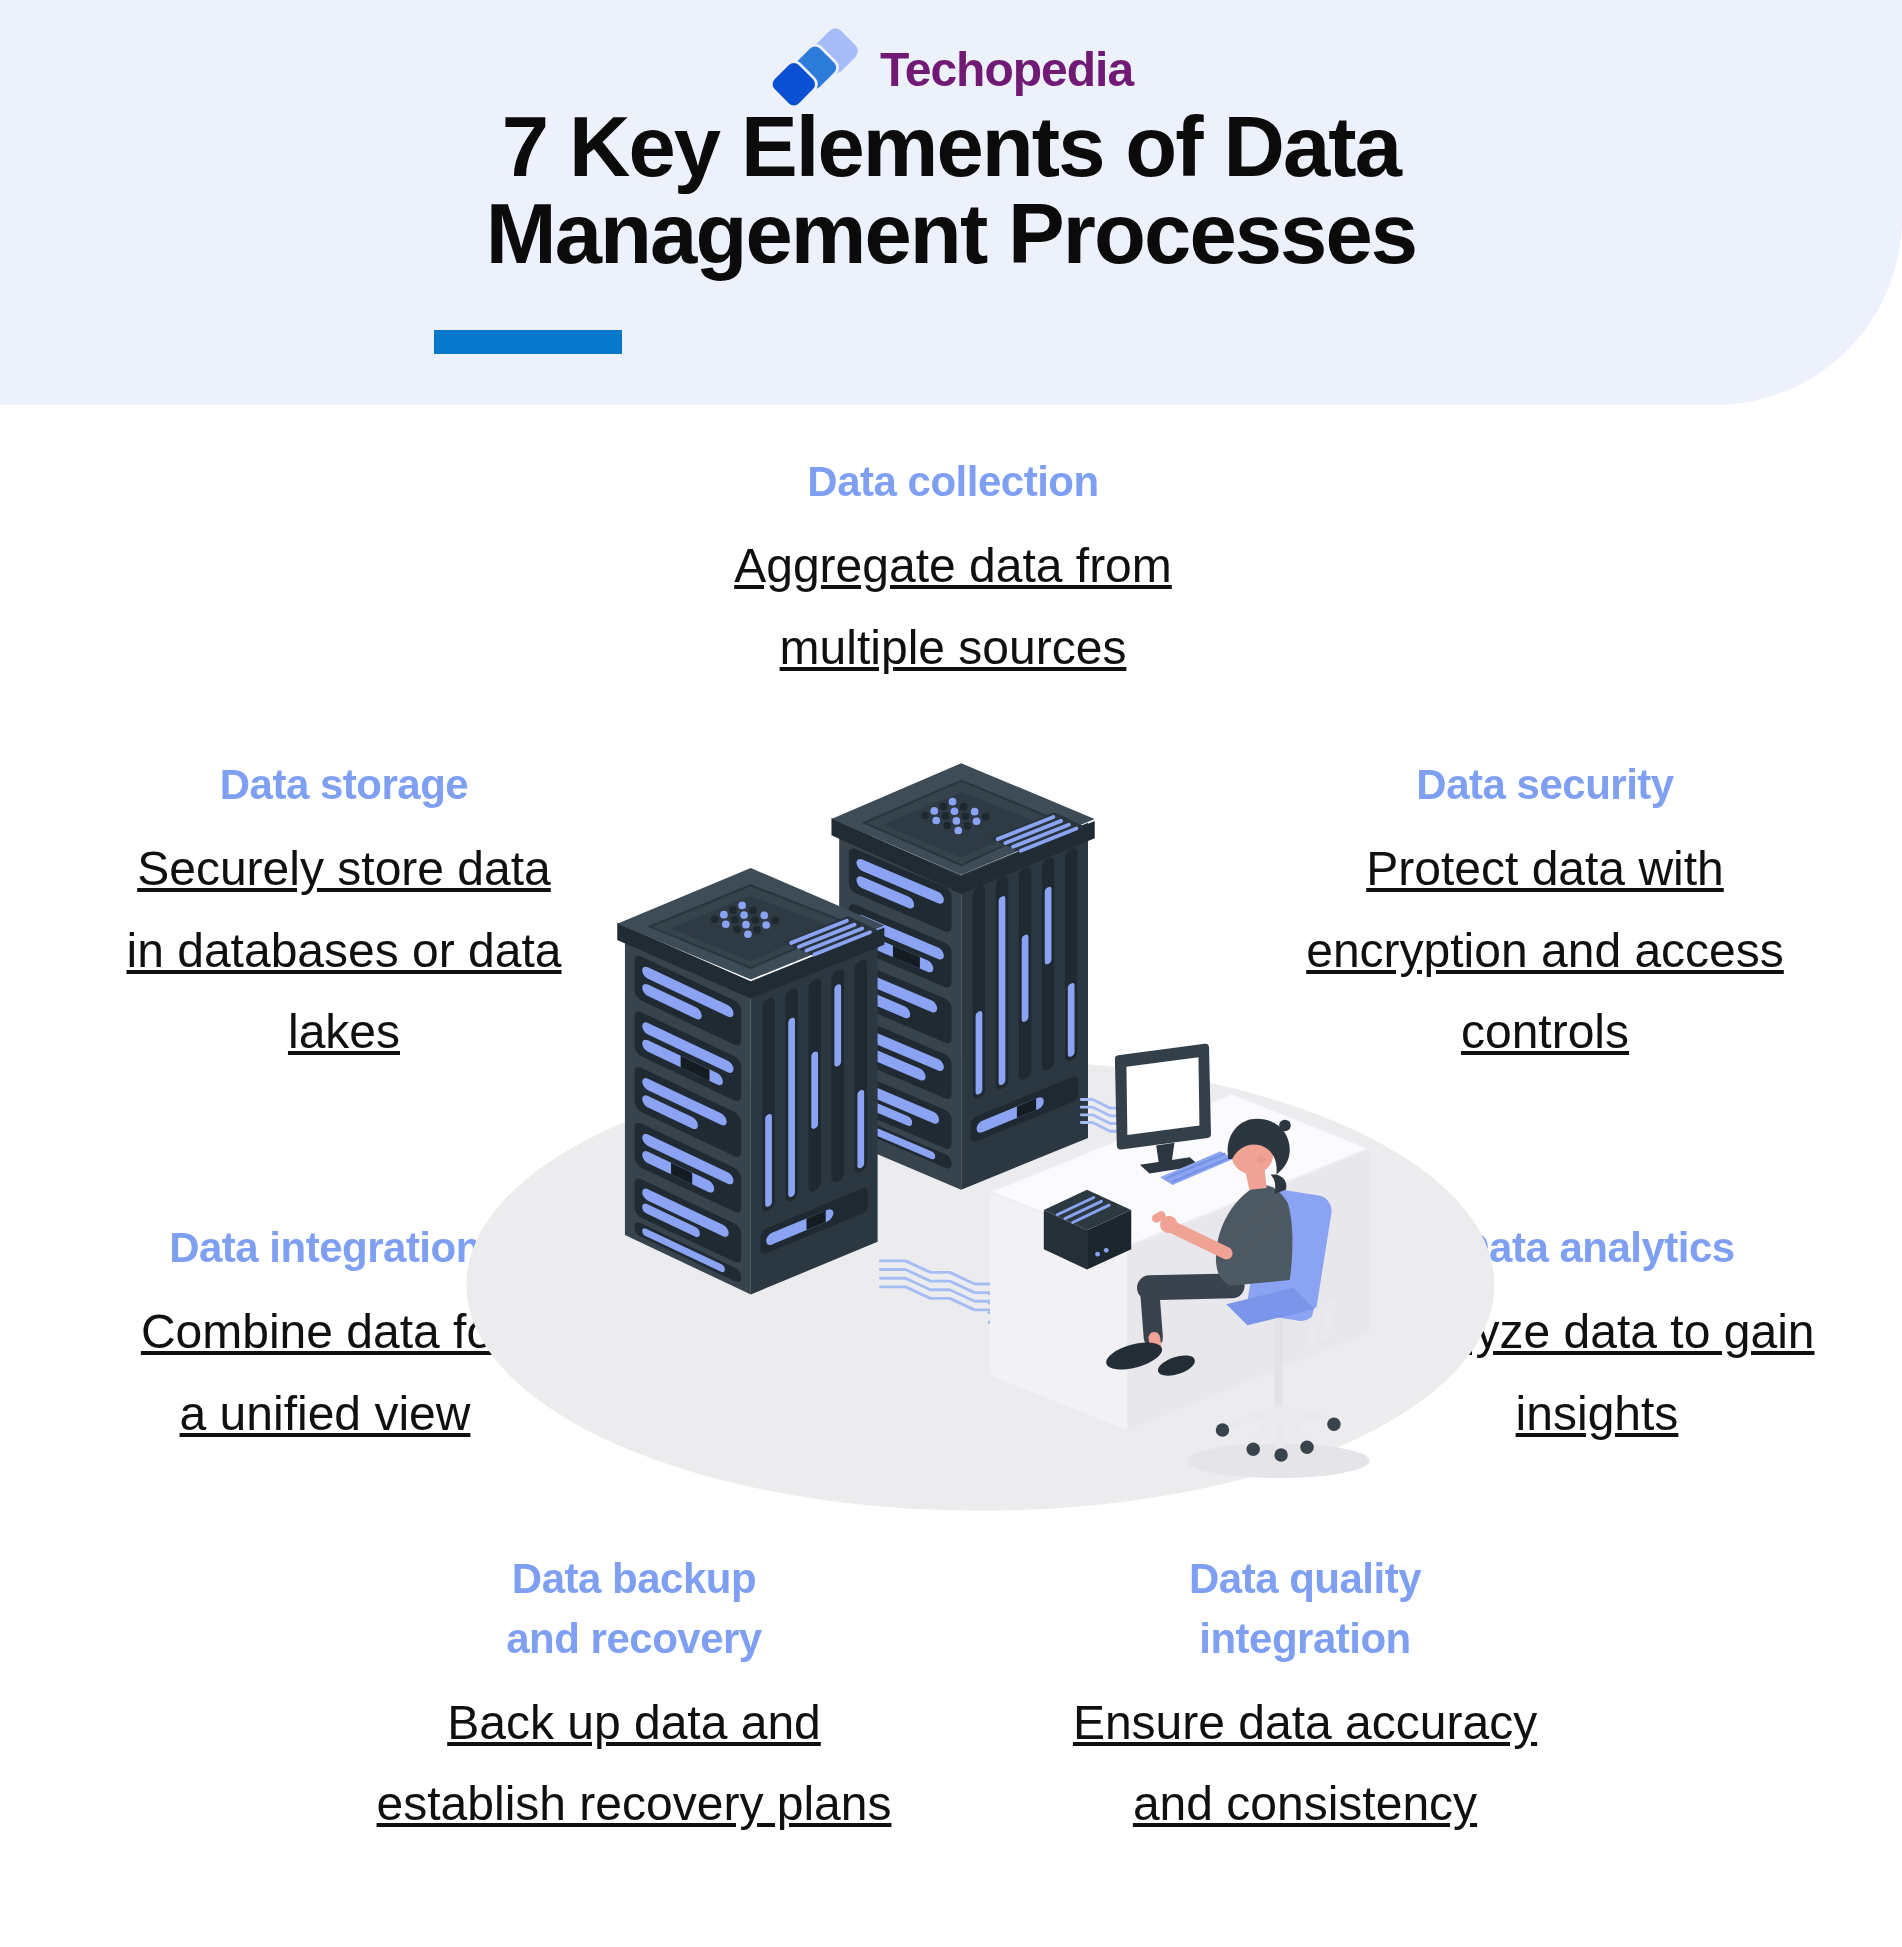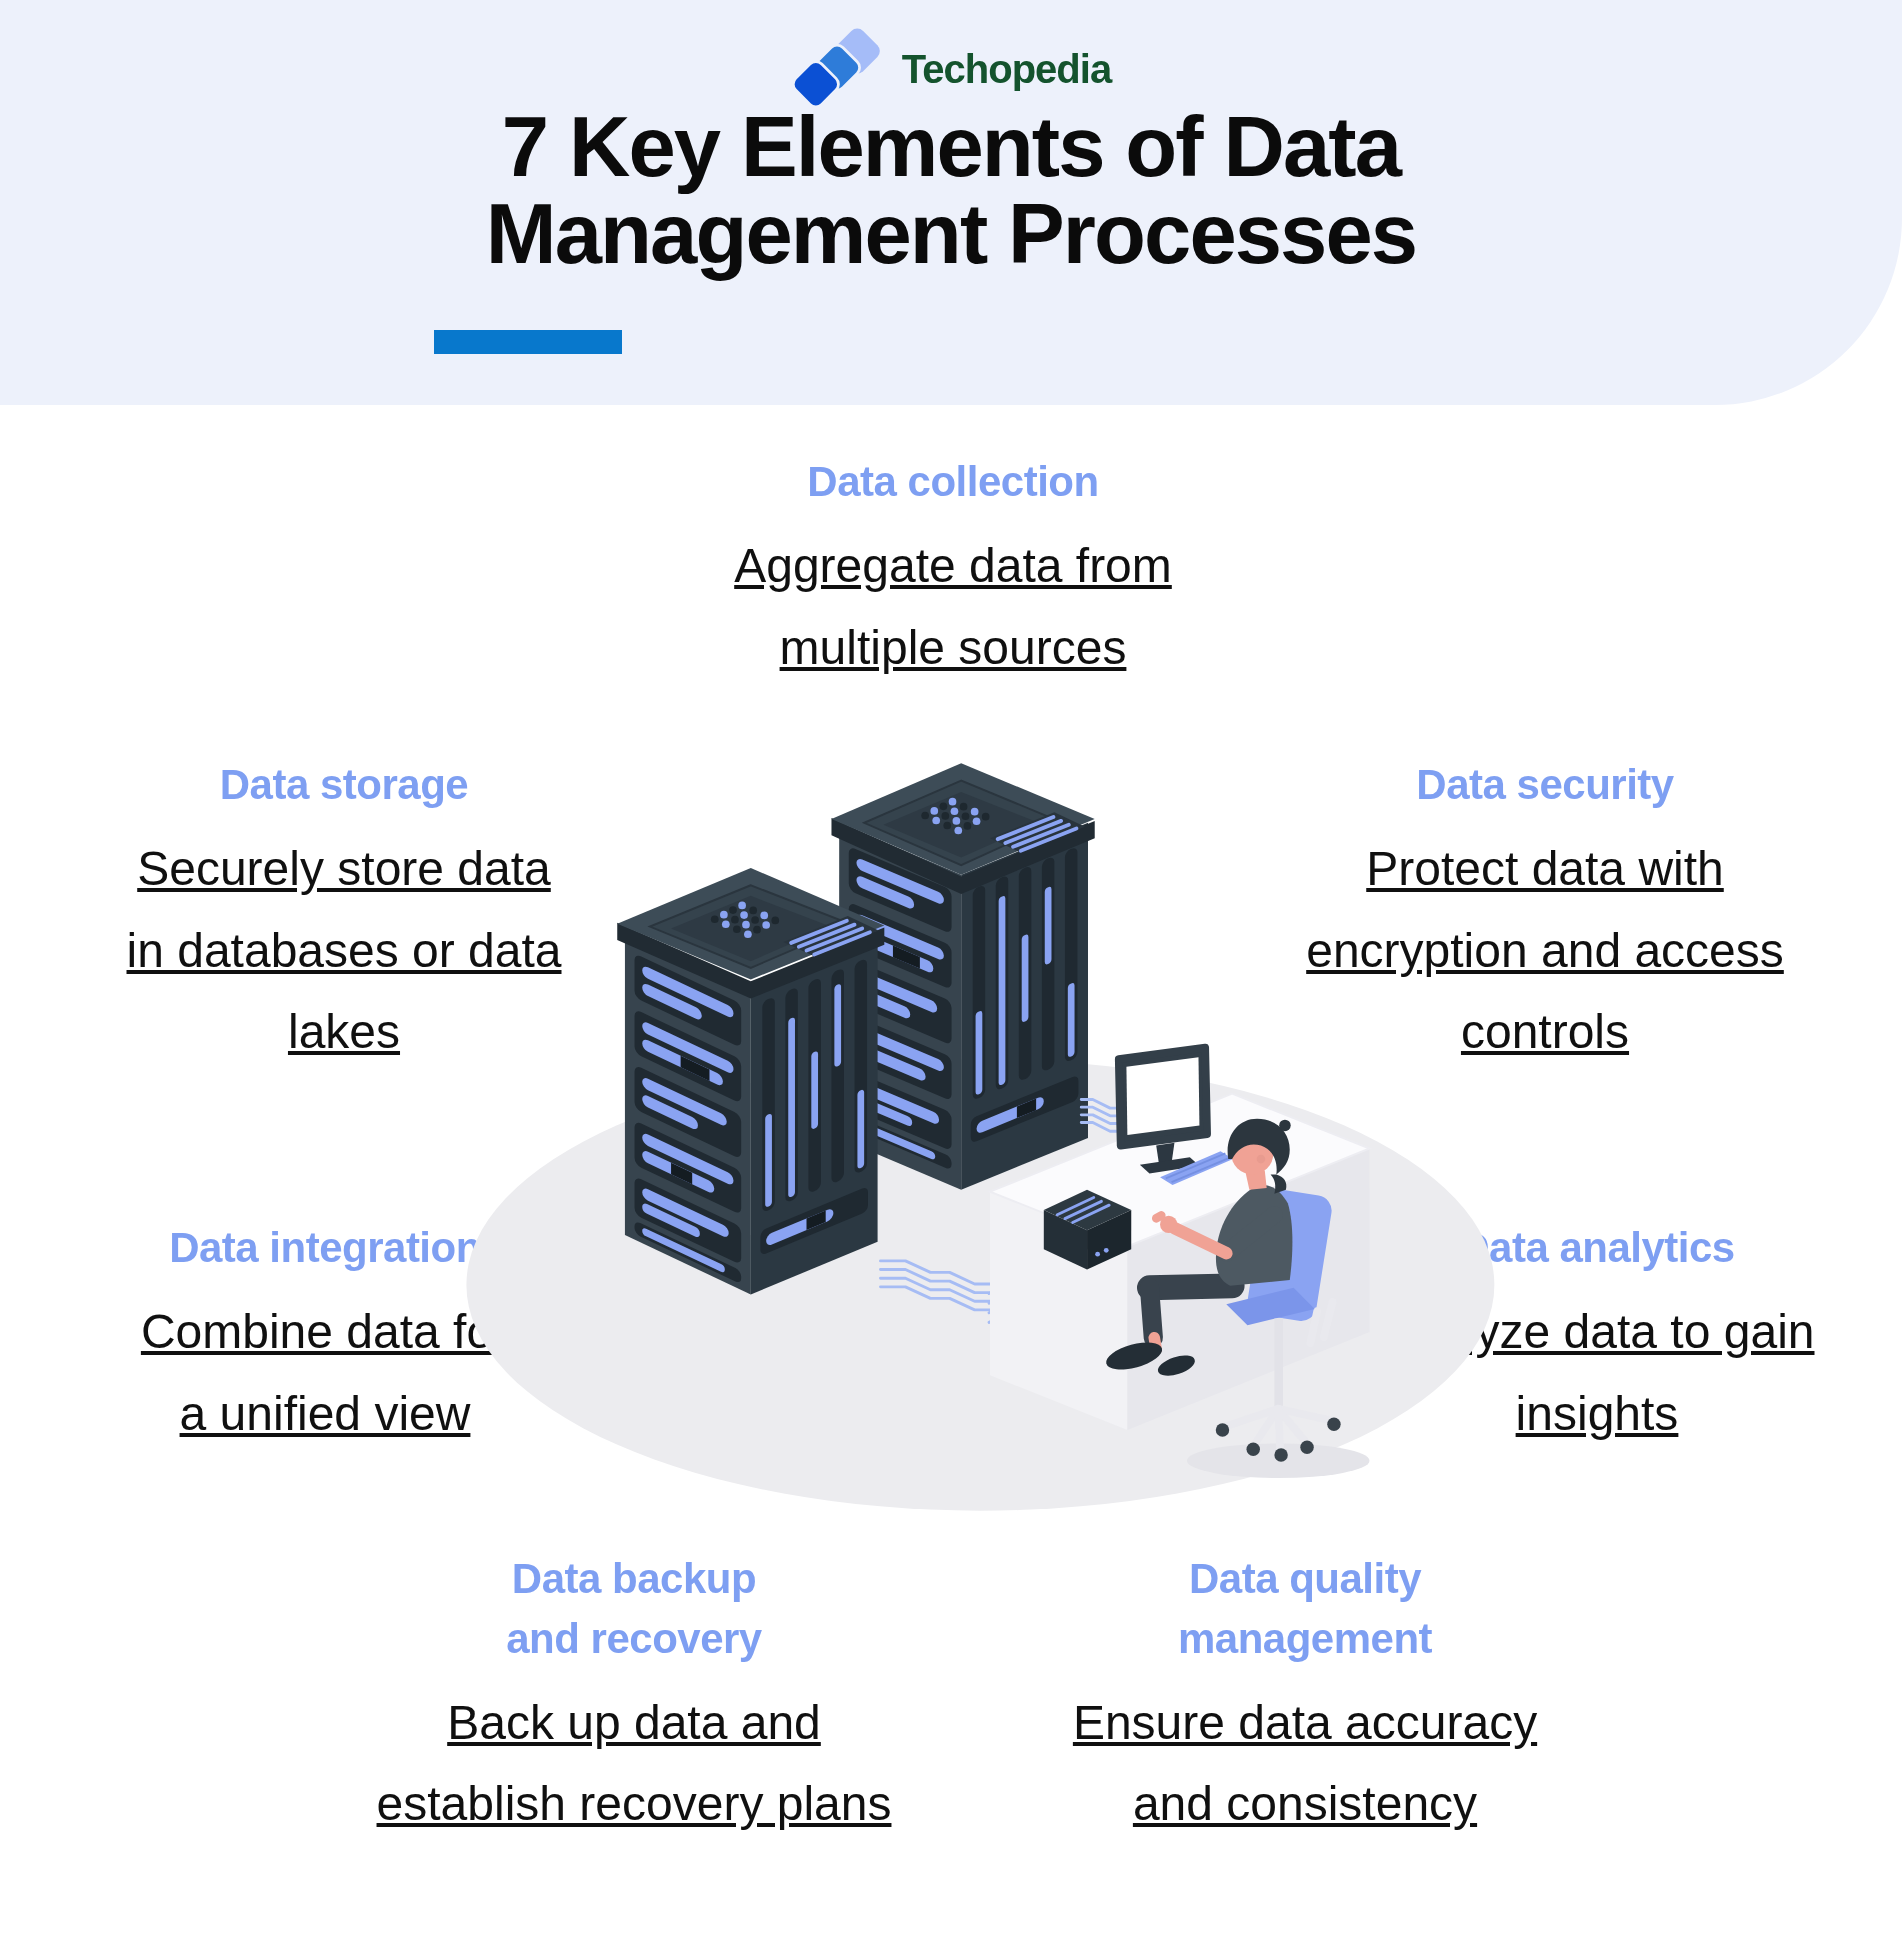--- a/index.html
+++ b/index.html
@@ -10,21 +10,21 @@
   .header-band{
     position:absolute;top:0;left:0;width:1902px;height:405px;
     background:#edf1fb;border-radius:0 0 187px 0;
   }
   .brand-row{
     position:absolute;top:25px;left:0;width:1902px;height:88px;
     display:flex;justify-content:center;align-items:center;gap:19px;
   }
   .brand-mark{width:92px;height:85px;display:block;}
   .brand-name{
-    font-size:40px;font-weight:700;color:#14532d;letter-spacing:-1px;
+    font-size:48px;font-weight:700;color:#701a75;letter-spacing:-1px;
   }
   .page-title{
     position:absolute;top:104px;left:0;width:1902px;text-align:center;
     font-size:85px;font-weight:800;color:#0b0b0b;line-height:1.02;letter-spacing:-1.9px;
   }
   .accent-bar{
     position:absolute;left:434px;top:330px;width:188px;height:24px;background:#0878cc;
   }
   .sec{position:absolute;transform:translateX(-50%);text-align:center;white-space:nowrap;}
   .sec-title{
@@ -101,21 +101,21 @@
   <div class="sec-title">Data backup</div>
   <div class="sec-title">and recovery</div>
   <div class="sec-body">
     <div class="sec-line">Back up data and</div>
     <div class="sec-line">establish recovery plans</div>
   </div>
 </div>
 
 <div class="sec" style="left:1305px;top:1549px;">
   <div class="sec-title">Data quality</div>
-  <div class="sec-title">management</div>
+  <div class="sec-title">integration</div>
   <div class="sec-body">
     <div class="sec-line">Ensure data accuracy</div>
     <div class="sec-line">and consistency</div>
   </div>
 </div>
 
 <svg class="illustration" viewBox="0 0 1120 820">
 
   <ellipse cx="550" cy="565" rx="535" ry="235" fill="#ececef"></ellipse>
 

